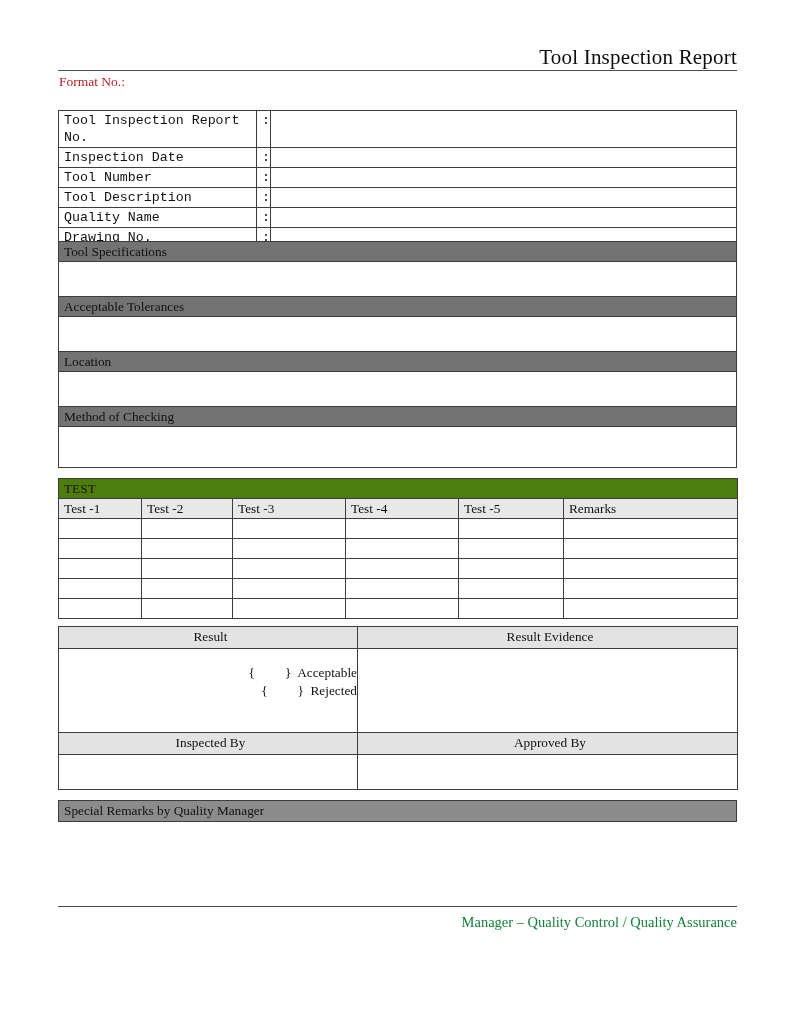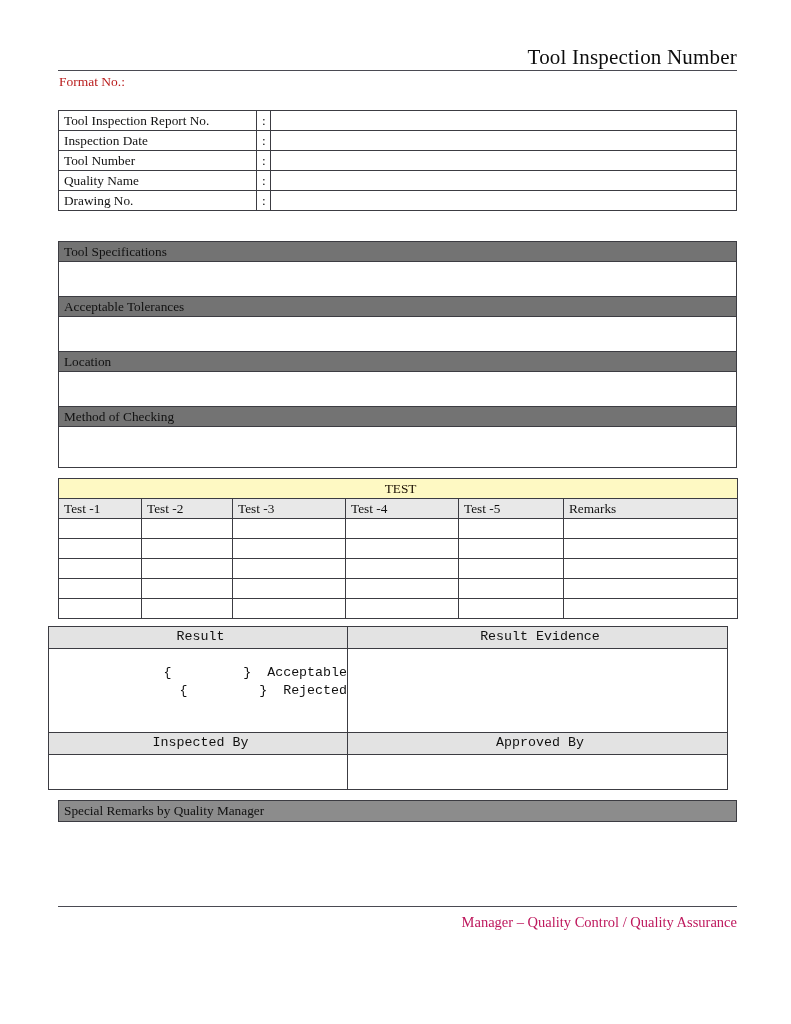--- a/index.html
+++ b/index.html
@@ -62,21 +62,21 @@
   }
   .tbl td {
     border: 1px solid #3c3c42;
     padding: 1px 0 1px 5px;
     vertical-align: top;
     line-height: 17px;
     height: 17px;
   }
 
   
-  #info-table { left: 58px; top: 110px; width: 679px; }
+  #info-table { left: 58px; top: 110px; width: 679px; font-family: Liberation Mono, monospace; }
   #info-table td { height: 17px; }
   #info-table .lbl { width: 192px; }
   #info-table .colon { width: 8px; padding-left: 5px; }
 
   
   .section-tbl { left: 58px; width: 679px; border-collapse: collapse; }
   .section-tbl td.hdr {
     background: #737373;
     height: 17px;
     font-size: 13.3px;
@@ -88,32 +88,32 @@
 
   #sec-specs { top: 241px; }
   #sec-tol   { top: 296px; }
   #sec-loc   { top: 351px; }
   #sec-meth  { top: 406px; }
 
   
   #test-table { left: 58px; top: 478px; width: 679px; }
   #test-table td { height: 17px; }
   #test-table td.test-band {
-    background: #fef9c3;
-    text-align: center;
+    background: #4d7c0f;
+    text-align: left;
     color: #1d1205;
     height: 17px;
   }
   #test-table td.th {
     background: #e8e8e8;
   }
   #test-table td.empty { height: 17px; }
 
   
-  #result-table { left: 48px; top: 626px; width: 679px; font-family: Liberation Mono, monospace; }
+  #result-table { left: 58px; top: 626px; width: 679px; }
   #result-table td.hdr {
     background: #e3e3e3;
     text-align: center;
     height: 19px;
   }
   #result-table td.result-body {
     height: 67px;
     padding-top: 15px;
     text-align: right;
   }
@@ -143,46 +143,51 @@
     background: #4a4a52;
   }
   .footer-text {
     position: absolute;
     left: 58px;
     top: 912px;
     width: 679px;
     text-align: right;
     font-size: 14.5px;
     line-height: 20px;
-    color: #be185d;
+    color: #15803d;
   }
 </style>
 </head>
 <body>
 
 <div class="page">
 
-  <div class="doc-title">Tool Inspection Number</div>
+  <div class="doc-title">Tool Inspection Report</div>
   <div class="title-rule"></div>
   <div class="format-no">Format No.:</div>
 
   <table class="tbl" id="info-table">
     <tbody>
         <tr>
       <td class="lbl">Tool Inspection Report No.</td>
       <td class="colon">:</td>
       <td></td>
     </tr>
     <tr>
       <td class="lbl">Inspection Date</td>
       <td class="colon">:</td>
       <td></td>
     </tr>
     <tr>
       <td class="lbl">Tool Number</td>
+      <td class="colon">:</td>
+      <td></td>
+    </tr>
+    <tr>
+      <td class="lbl">Tool Description</td>
       <td class="colon">:</td>
       <td></td>
     </tr>
     <tr>
       <td class="lbl">Quality Name</td>
       <td class="colon">:</td>
       <td></td>
     </tr>
     <tr>
       <td class="lbl">Drawing No.</td>

